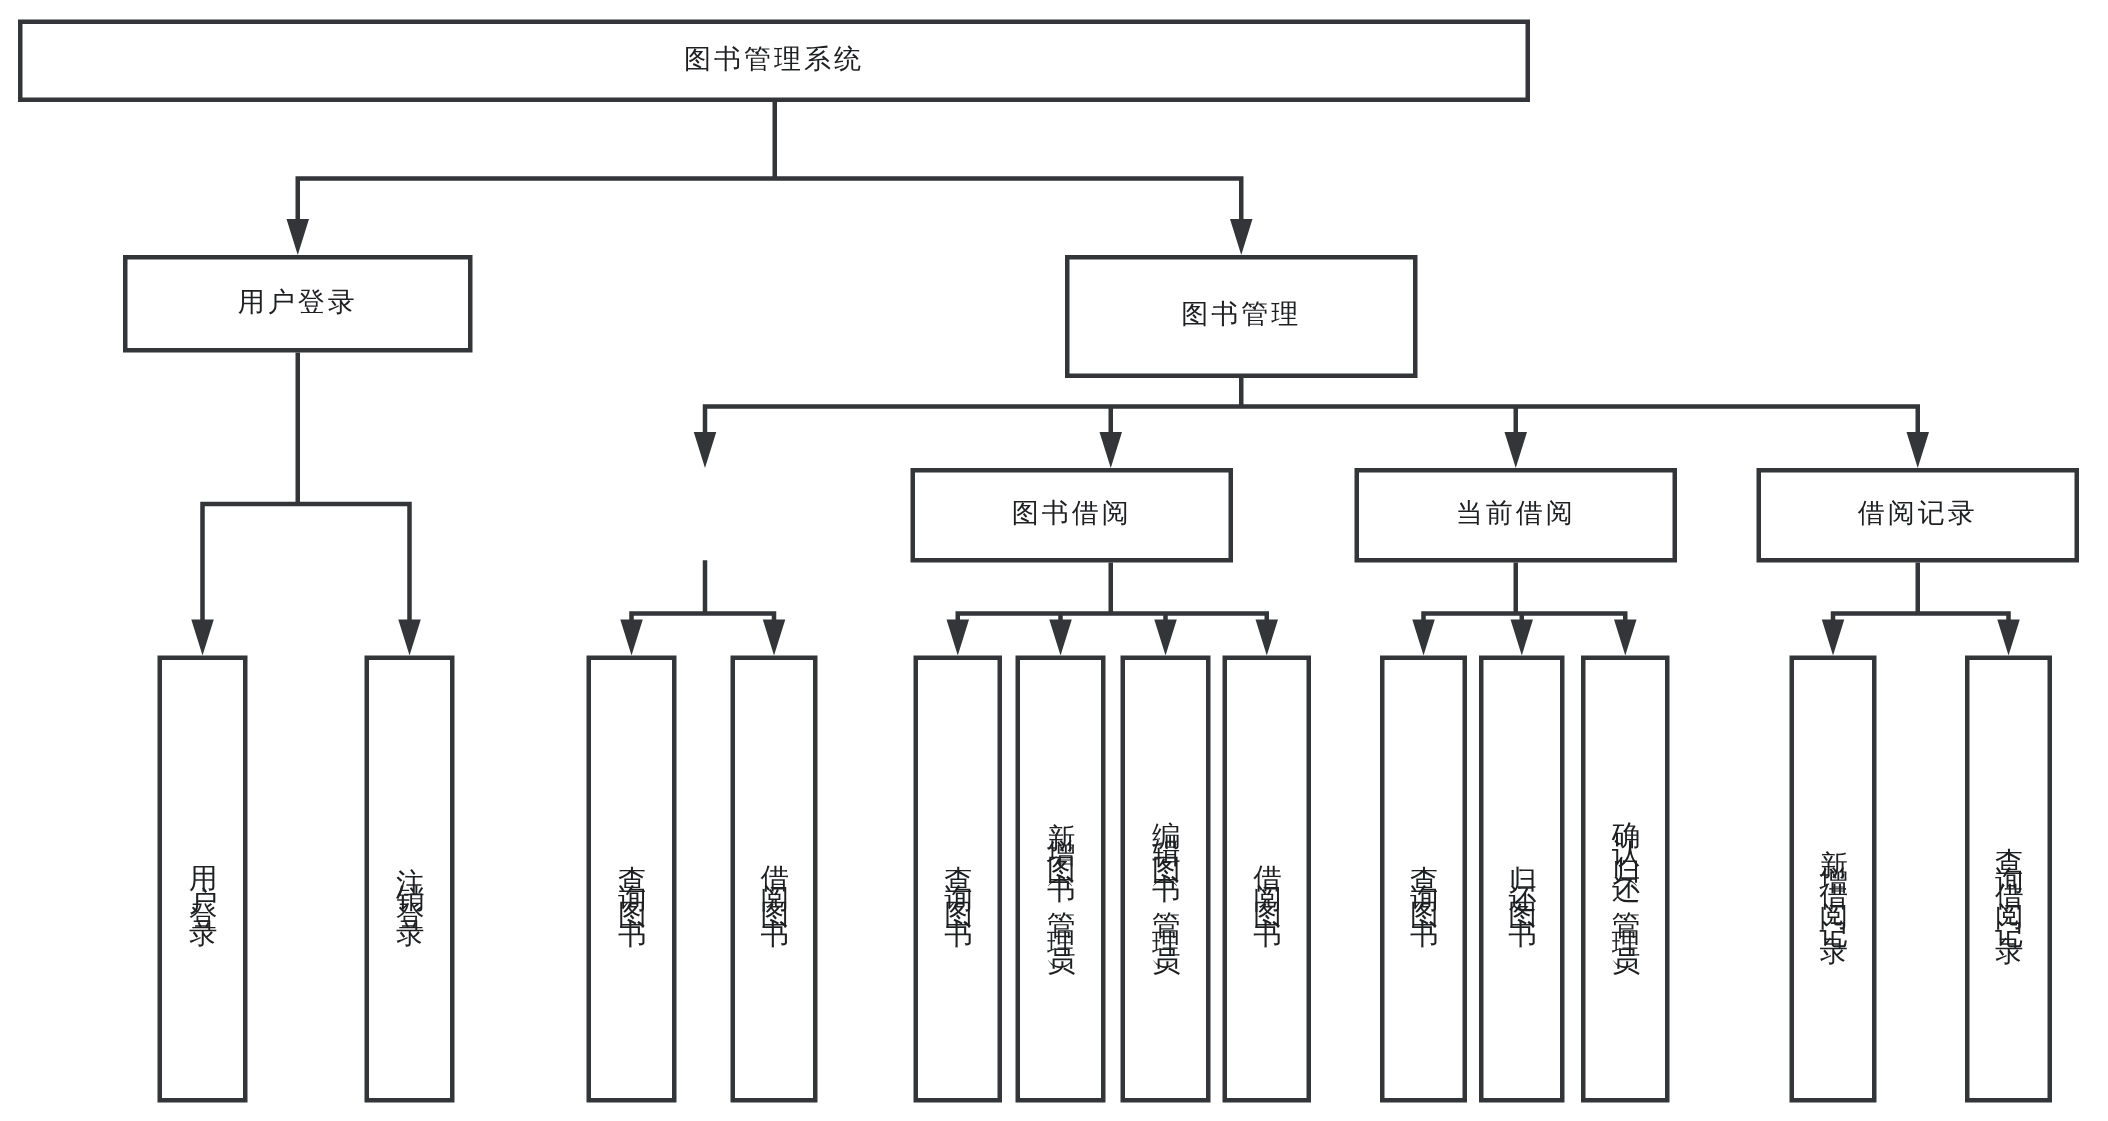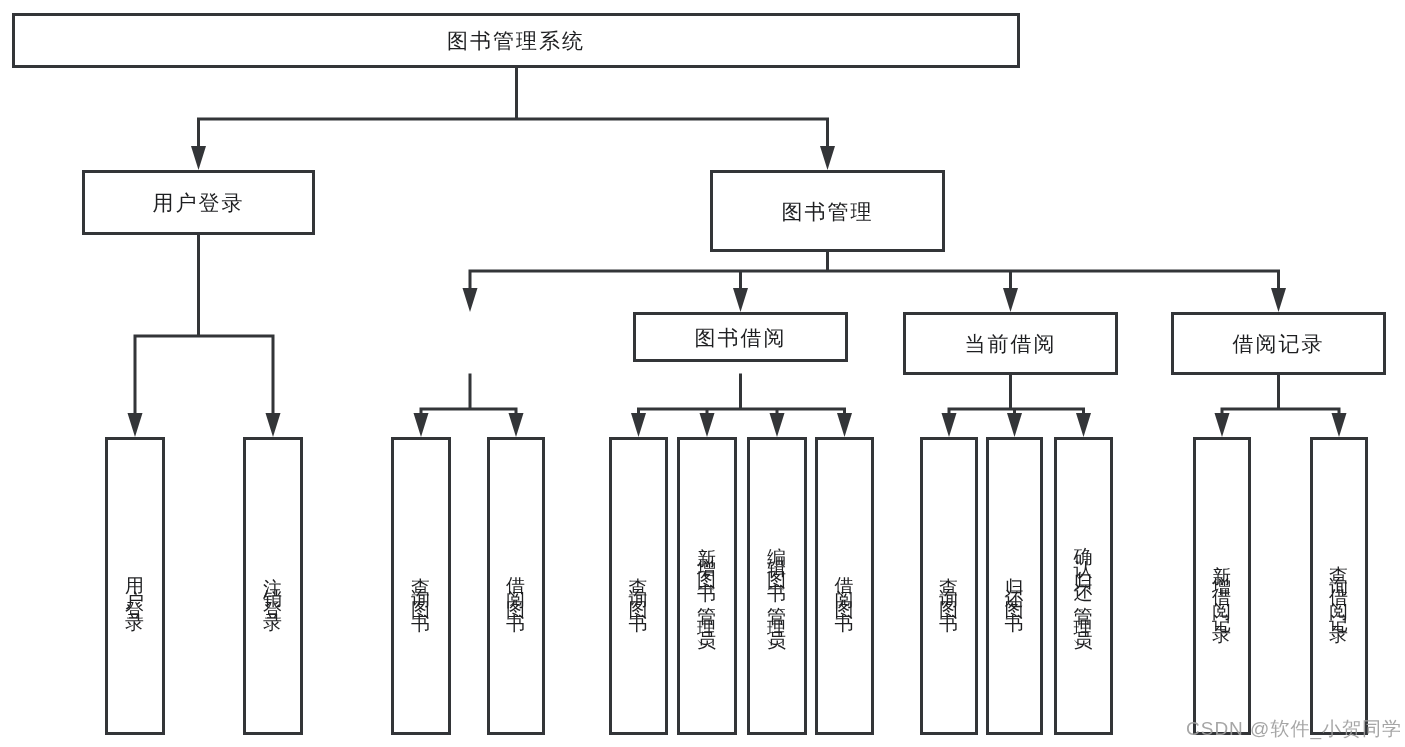--- a/index.html
+++ b/index.html
@@ -26,24 +26,25 @@
     box-sizing: border-box;
     border: 3px solid #333538;
     background: #ffffff;
     display: flex;
     align-items: center;
     justify-content: center;
     z-index: 2;
     color: #1e1f21;
   }
   .box.h span {
-    font-size: 21px;
+    font-size: 18px;
     letter-spacing: 2px;
     line-height: 1;
     white-space: nowrap;
+    font-family: Liberation Mono, monospace;
   }
   .box.v { top: 437px; height: 298px; }
   .box.v span {
     writing-mode: vertical-rl;
     font-size: 19px;
     letter-spacing: 12px;
     line-height: 1;
   }
   .watermark {
     position: absolute;
@@ -98,21 +99,21 @@
     <span>图书管理系统</span>
   </div>
 
   <div class="box h" style="left:82px;top:170px;width:233px;height:65px">
     <span>用户登录</span>
   </div>
   <div class="box h" style="left:710px;top:170px;width:235px;height:82px">
     <span>图书管理</span>
   </div>
 
-  <div class="box h" style="left:633px;top:312px;width:215px;height:50px">
+  <div class="box h" style="left:607px;top:312px;width:215px;height:63px">
     <span>图书借阅</span>
   </div>
   <div class="box h" style="left:903px;top:312px;width:215px;height:63px">
     <span>当前借阅</span>
   </div>
   <div class="box h" style="left:1171px;top:312px;width:215px;height:63px">
     <span>借阅记录</span>
   </div>
 
   <div class="box v" style="left:105px;width:60px">
@@ -152,15 +153,14 @@
     <span>确认归还（管理员）</span>
   </div>
 
   <div class="box v" style="left:1193px;width:58px">
     <span>新增借阅记录</span>
   </div>
   <div class="box v" style="left:1310px;width:58px">
     <span>查询借阅记录</span>
   </div>
 
-  <div class="watermark">CSDN @软件_小贺同学</div>
 
 </div>
 
 </body></html>

